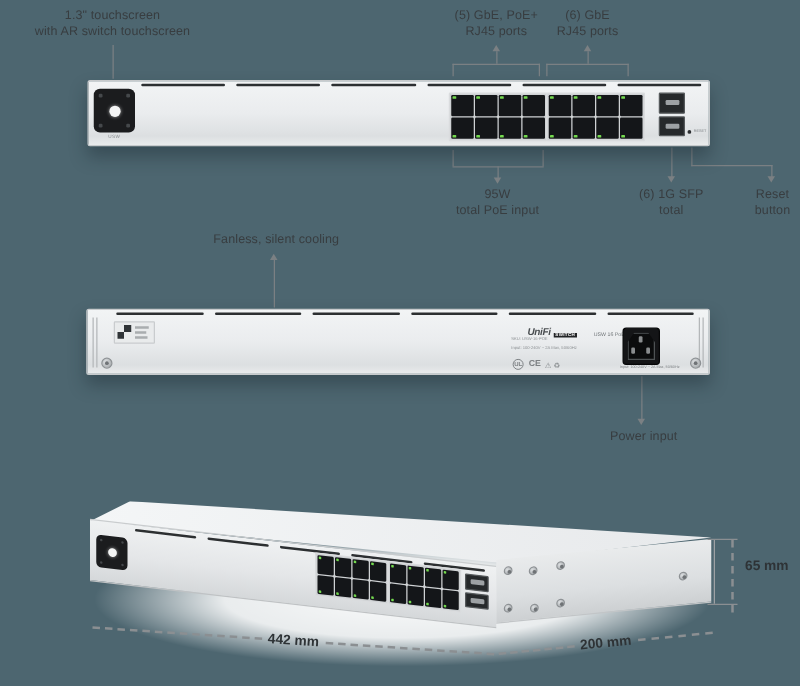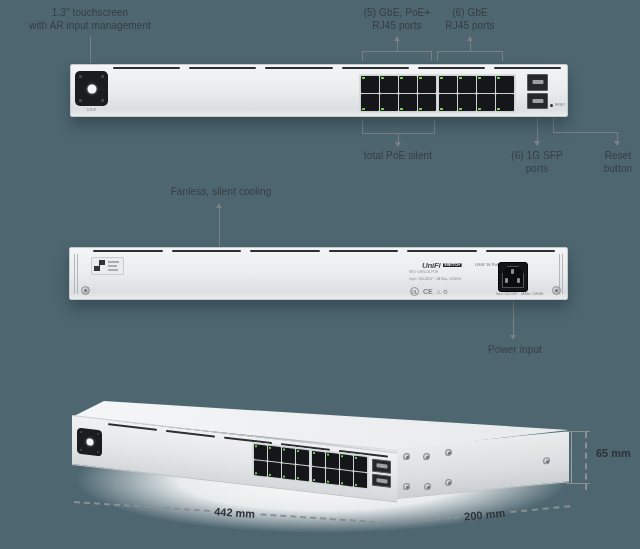--- a/index.html
+++ b/index.html
@@ -55,21 +55,21 @@
   .rackline{position:absolute;width:1px;background:#b4b7b9;}
   .qrlabel{position:absolute;background:#e9ebec;border:1px solid #c9ccce;border-radius:1px;}
   .qrlabel .qr{position:absolute;left:2px;top:2px;width:11px;height:11px;background:
      conic-gradient(#303437 25%,#e9ebec 0 50%,#303437 0 75%,#e9ebec 0);}
   .qrlabel .tl{position:absolute;left:16px;height:1.5px;background:#a9adaf;}
   .screw{position:absolute;width:7px;height:7px;border-radius:50%;border:1px solid #8e9295;
          background:radial-gradient(circle at 35% 35%,#dde0e2,#9da1a4);}
   .screw:after{content:"";position:absolute;left:2px;top:2px;width:3px;height:3px;border-radius:50%;background:#6f7376;}
 
   .rearlabel{position:absolute;color:#6f7477;}
-  .rearlabel .row1{display:flex;align-items:flex-start;gap:2px;padding-left:13px;}
+  .rearlabel .row1{display:flex;align-items:flex-end;gap:2px;padding-left:13px;}
   .brand{font-style:italic;font-weight:700;font-size:8px;color:#4a4e51;letter-spacing:-.3px;}
   .badge{background:#222426;color:#fff;font-size:6px;transform:scale(.6);transform-origin:left bottom;
          padding:0 2px;font-weight:700;letter-spacing:.5px;}
   .model{font-size:6px;transform:scale(.7);transform-origin:left bottom;color:#6f7477;white-space:nowrap;}
   .tinyline{font-size:6px;transform:scale(.55);transform-origin:left top;color:#8d9194;white-space:nowrap;line-height:7px;}
   .certs{display:flex;gap:3px;align-items:center;margin-top:2px;}
   .ul{width:9px;height:9px;border:1px solid #7d8184;border-radius:50%;color:#7d8184;font-size:6px;
       display:flex;align-items:center;justify-content:center;transform:scale(.8);font-weight:700;}
   .ce{font-size:7px;color:#7d8184;font-weight:600;}
   .mark{font-size:6px;color:#8d9194;}
@@ -104,36 +104,37 @@
   .vsolid{position:absolute;width:1px;background:#9da1a4;}
   .htick{position:absolute;height:1px;background:#8b8f92;}
 </style>
 </head>
 <body>
 
 <div id="stage">
 
   <div class="ann" style="left:0;top:6px;width:180px">
     <div>1.3" touchscreen</div>
-    <div>with AR input management</div>
+    <div>with AR switch touchscreen</div>
   </div>
   <div class="ann" style="left:337px;top:6px;width:120px">
     <div>(5) GbE, PoE+</div>
     <div>RJ45 ports</div>
   </div>
   <div class="ann" style="left:420px;top:6px;width:100px">
     <div>(6) GbE</div>
     <div>RJ45 ports</div>
   </div>
   <div class="ann" style="left:338px;top:149px;width:120px">
-    <div>total PoE silent</div>
+    <div>95W</div>
+    <div>total PoE input</div>
   </div>
   <div class="ann" style="left:487px;top:149px;width:100px">
     <div>(6) 1G SFP</div>
-    <div>ports</div>
+    <div>total</div>
   </div>
   <div class="ann" style="left:583px;top:149px;width:70px">
     <div>Reset</div>
     <div>button</div>
   </div>
   <div class="ann" style="left:455px;top:343px;width:120px">Power input</div>
   <div class="ann" style="left:121px;top:185px;width:200px">Fanless, silent cooling</div>
 
   <div class="line" style="left:90px;top:36px;width:1px;height:27px"></div>
 

